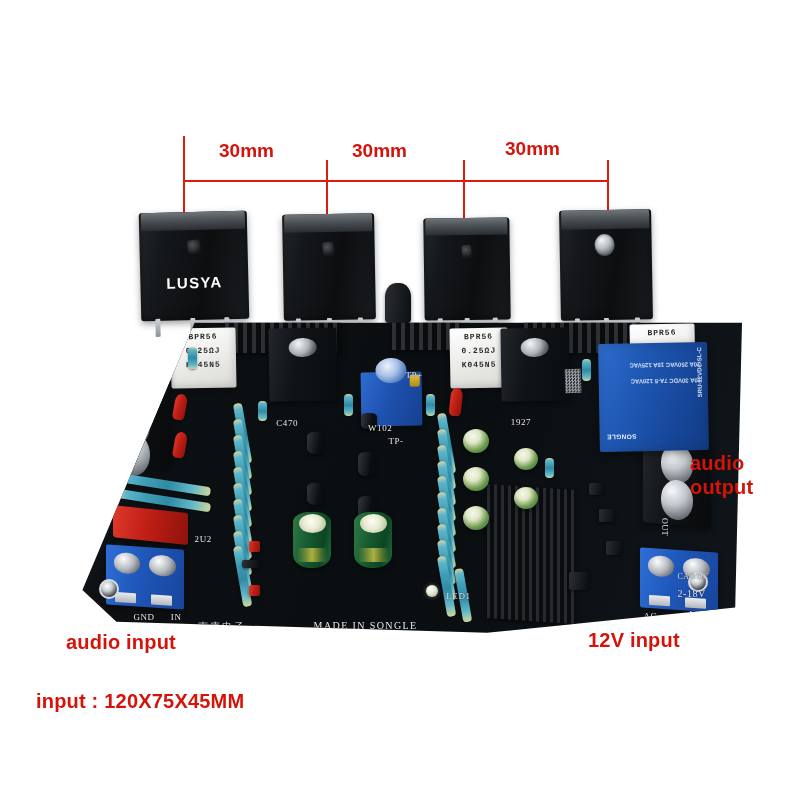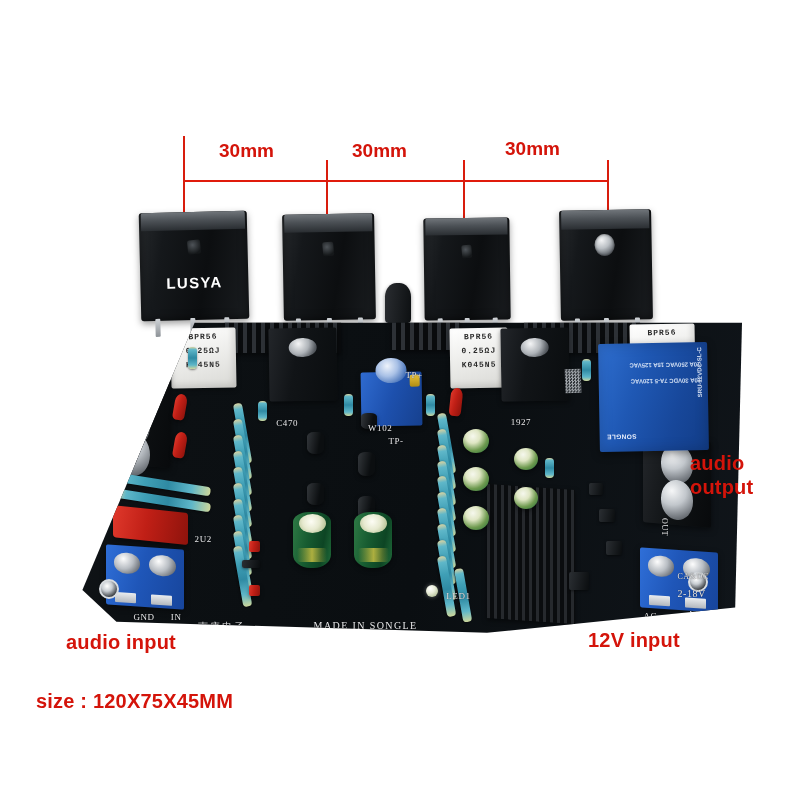--- a/index.html
+++ b/index.html
@@ -468,15 +468,15 @@
       <div class="silk" style="left:37%;top:95%;font-size:10px;letter-spacing:1.4px;">MADE IN SONGLE</div>
 
       <div class="silkline" style="left:6%;top:99%;width:56%;transform:rotate(1.5deg);"></div>
     </div>
   </div>
 
   <div class="anno" id="lbl-audio-output">audio
 output</div>
   <div class="anno" id="lbl-audio-input">audio input</div>
   <div class="anno" id="lbl-12v-input">12V input</div>
-  <div class="anno" id="lbl-size">size : 120X75X45MM</div>
+  <div class="anno" id="lbl-size">input : 120X75X45MM</div>
 
 </div>
 
 </body></html>

